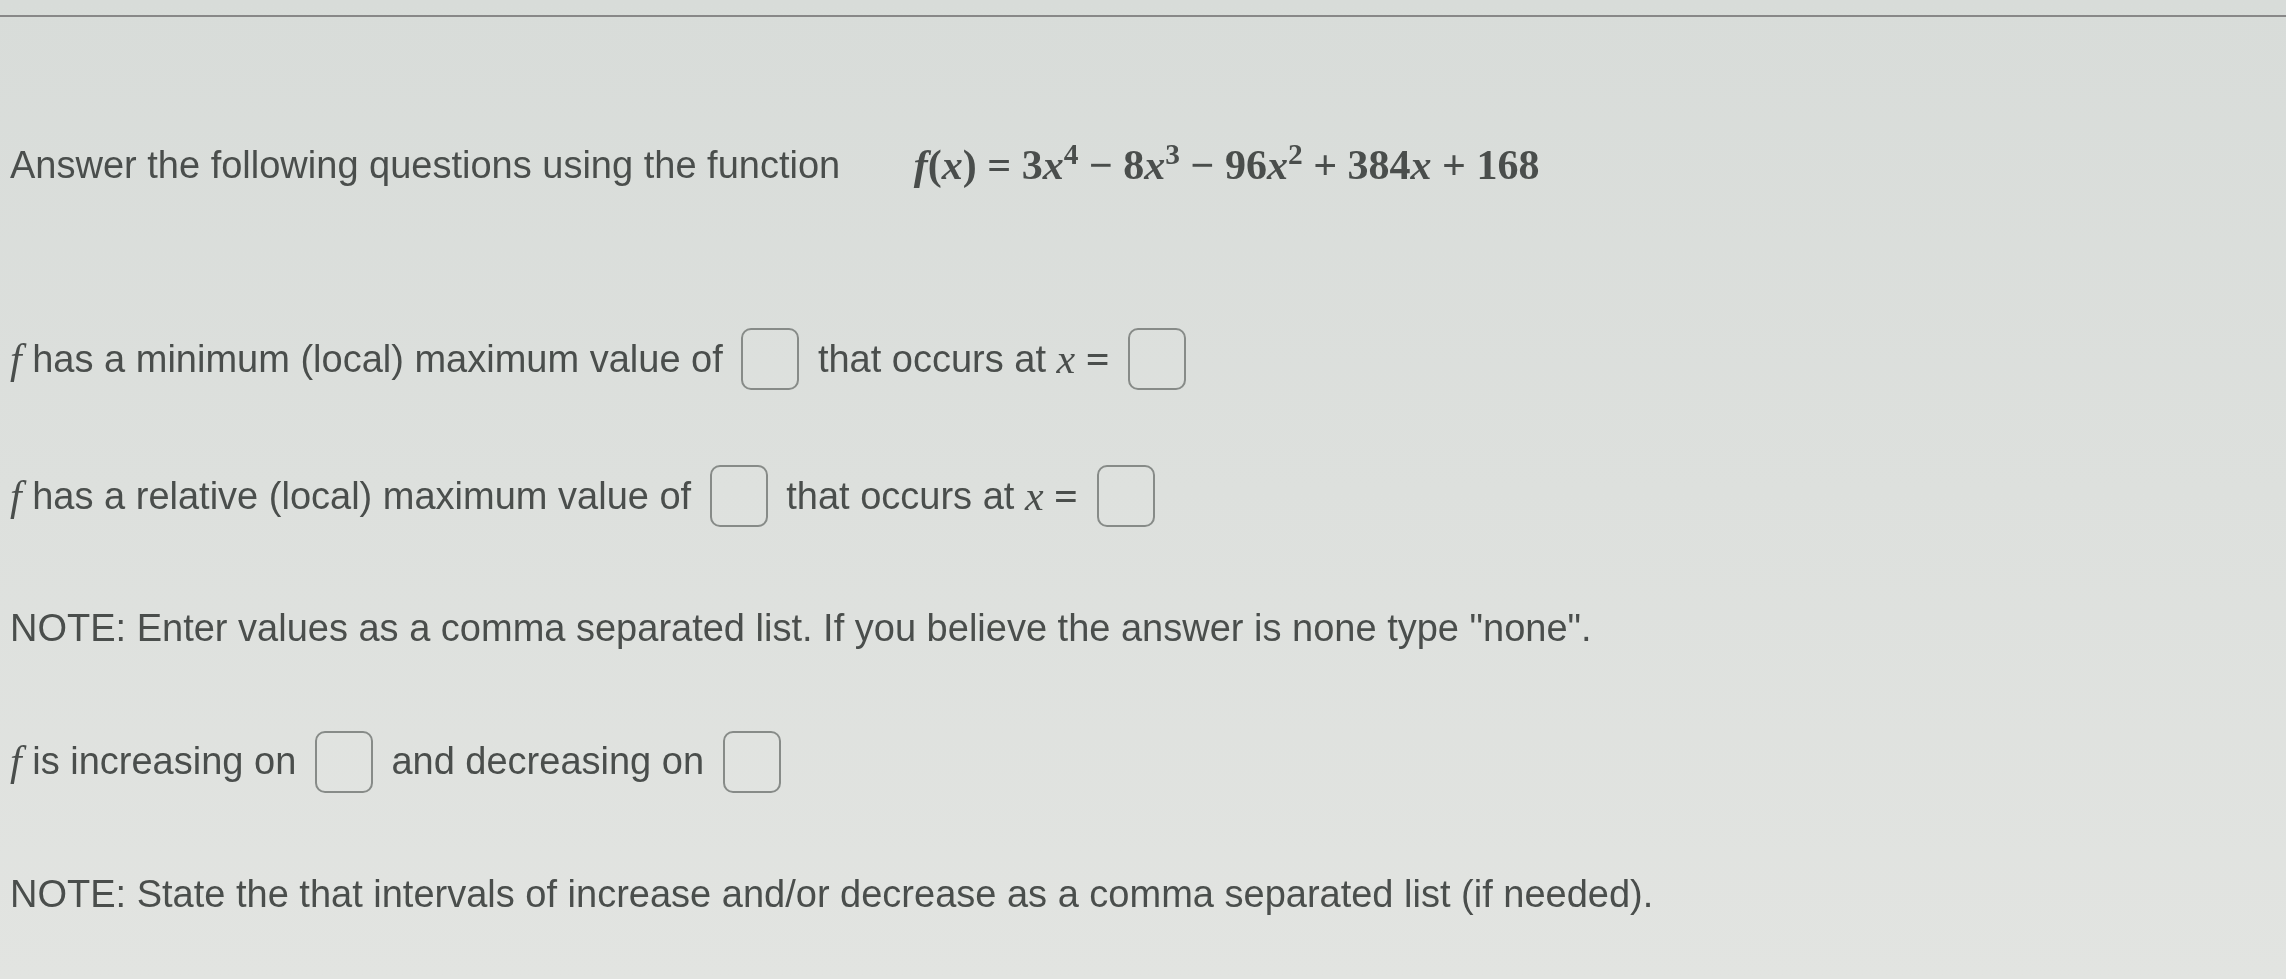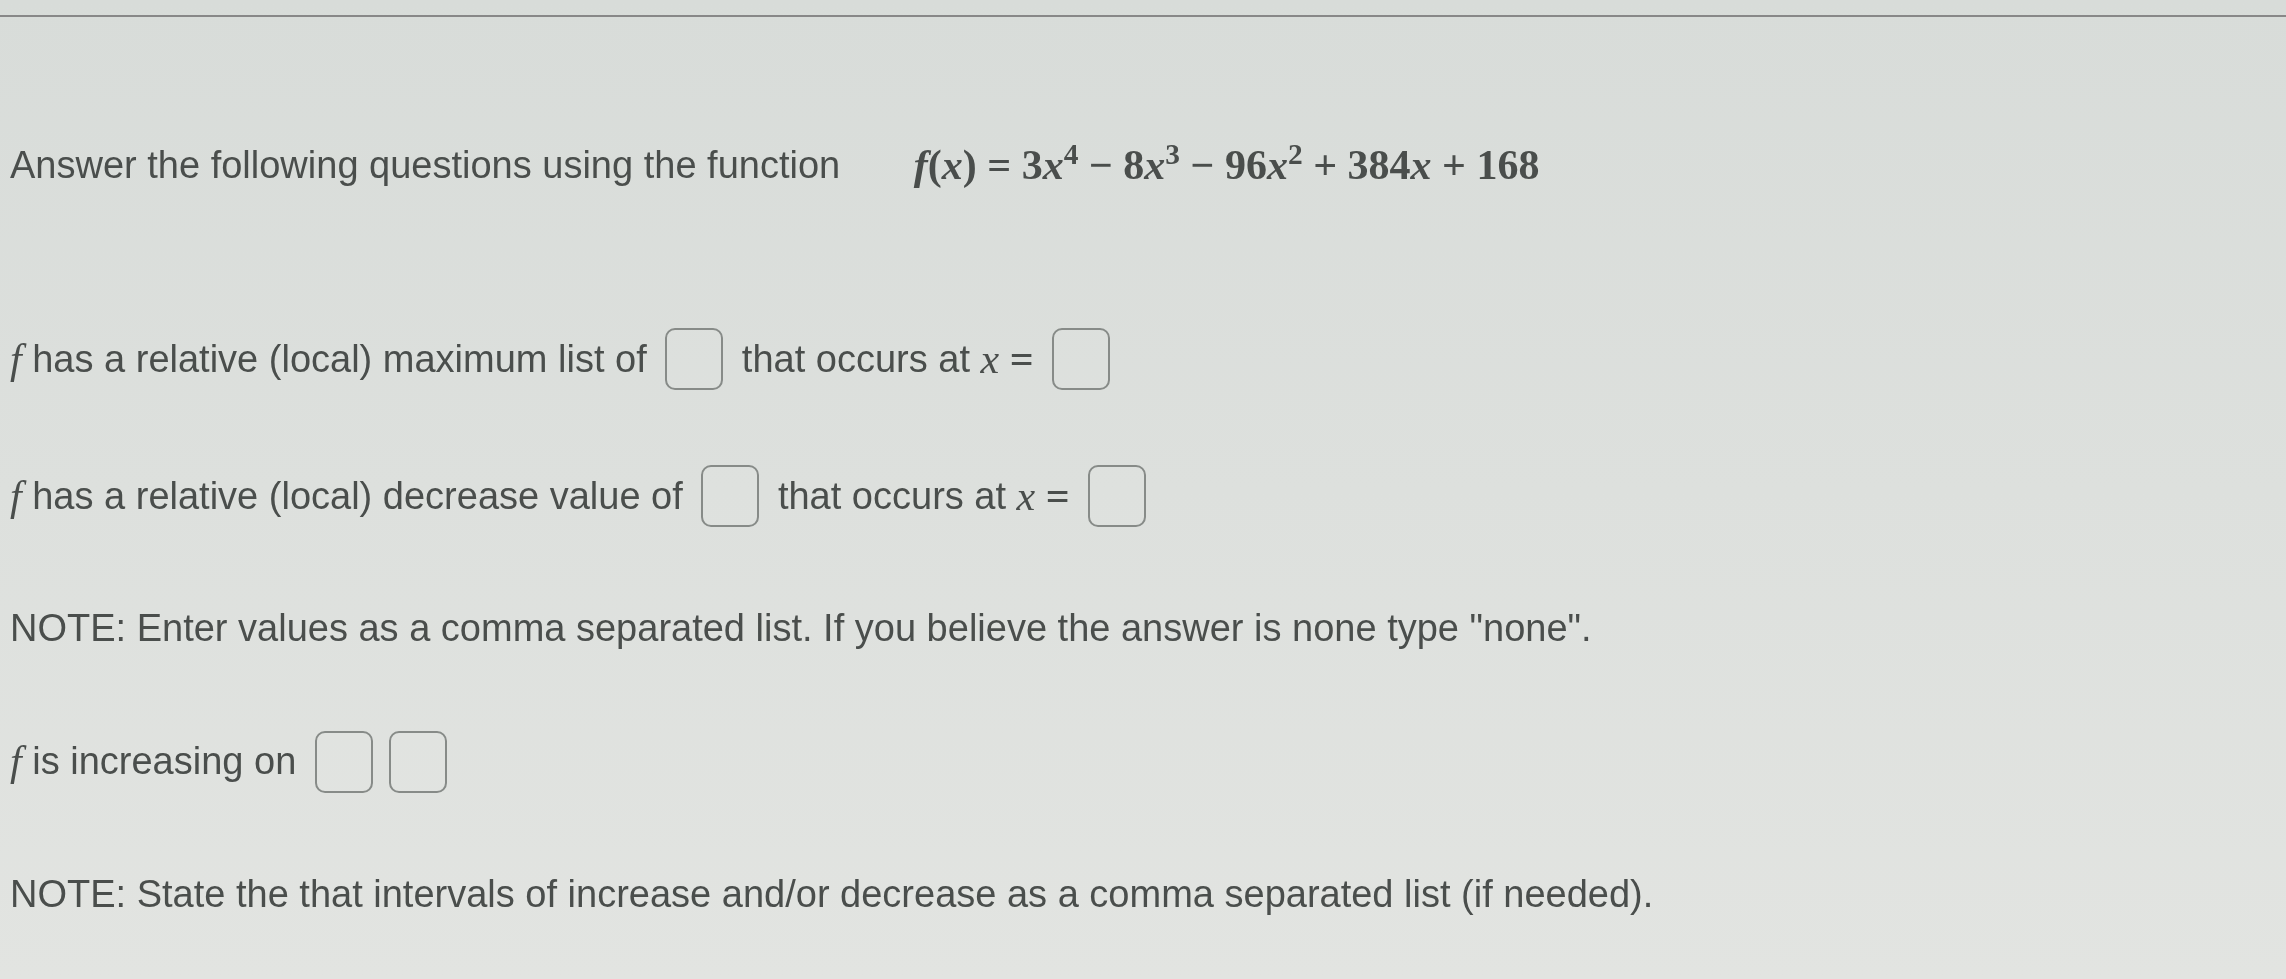--- a/index.html
+++ b/index.html
@@ -79,47 +79,48 @@
 
   <div class="line">
     <span>Answer the following questions using the function </span>
     <span class="func-expr">
       <span class="math">f</span><span class="math-upright">(</span><span class="math">x</span><span class="math-upright">)</span><span class="math-upright"> = </span><span class="math-upright">3</span><span class="math">x</span><sup class="math-upright">4</sup><span class="math-upright"> − </span><span class="math-upright">8</span><span class="math">x</span><sup class="math-upright">3</sup><span class="math-upright"> − </span><span class="math-upright">96</span><span class="math">x</span><sup class="math-upright">2</sup><span class="math-upright"> + </span><span class="math-upright">384</span><span class="math">x</span><span class="math-upright"> + </span><span class="math-upright">168</span>
     </span>
   </div>
 
   <div class="line">
     <span class="math">f</span>
-    <span> has a relative (local) maximum list of </span>
+    <span> has a minimum (local) maximum value of </span>
     <span class="input-box"></span>
     <span> that occurs at </span>
     <span class="math">x</span>
     <span class="func-expr math-upright"> = </span>
     <span class="input-box"></span>
   </div>
 
   <div class="line">
     <span class="math">f</span>
-    <span> has a relative (local) decrease value of </span>
+    <span> has a relative (local) maximum value of </span>
     <span class="input-box"></span>
     <span> that occurs at </span>
     <span class="math">x</span>
     <span class="func-expr math-upright"> = </span>
     <span class="input-box"></span>
   </div>
 
   <div class="line">
     <span class="note-label">NOTE: </span>
     <span class="italic-text">Enter values as a comma separated list. If you believe the answer is none type "none".</span>
   </div>
 
   <div class="line">
     <span class="math">f</span>
     <span> is increasing on </span>
     <span class="input-box"></span>
+    <span> and decreasing on </span>
     <span class="input-box"></span>
   </div>
 
   <div class="line" style="margin-bottom:10px;">
     <span class="note-label">NOTE: </span>
     <span class="italic-text">State the that intervals of increase and/or decrease as a comma separated list (if needed).</span>
   </div>
 
 </div>
 

